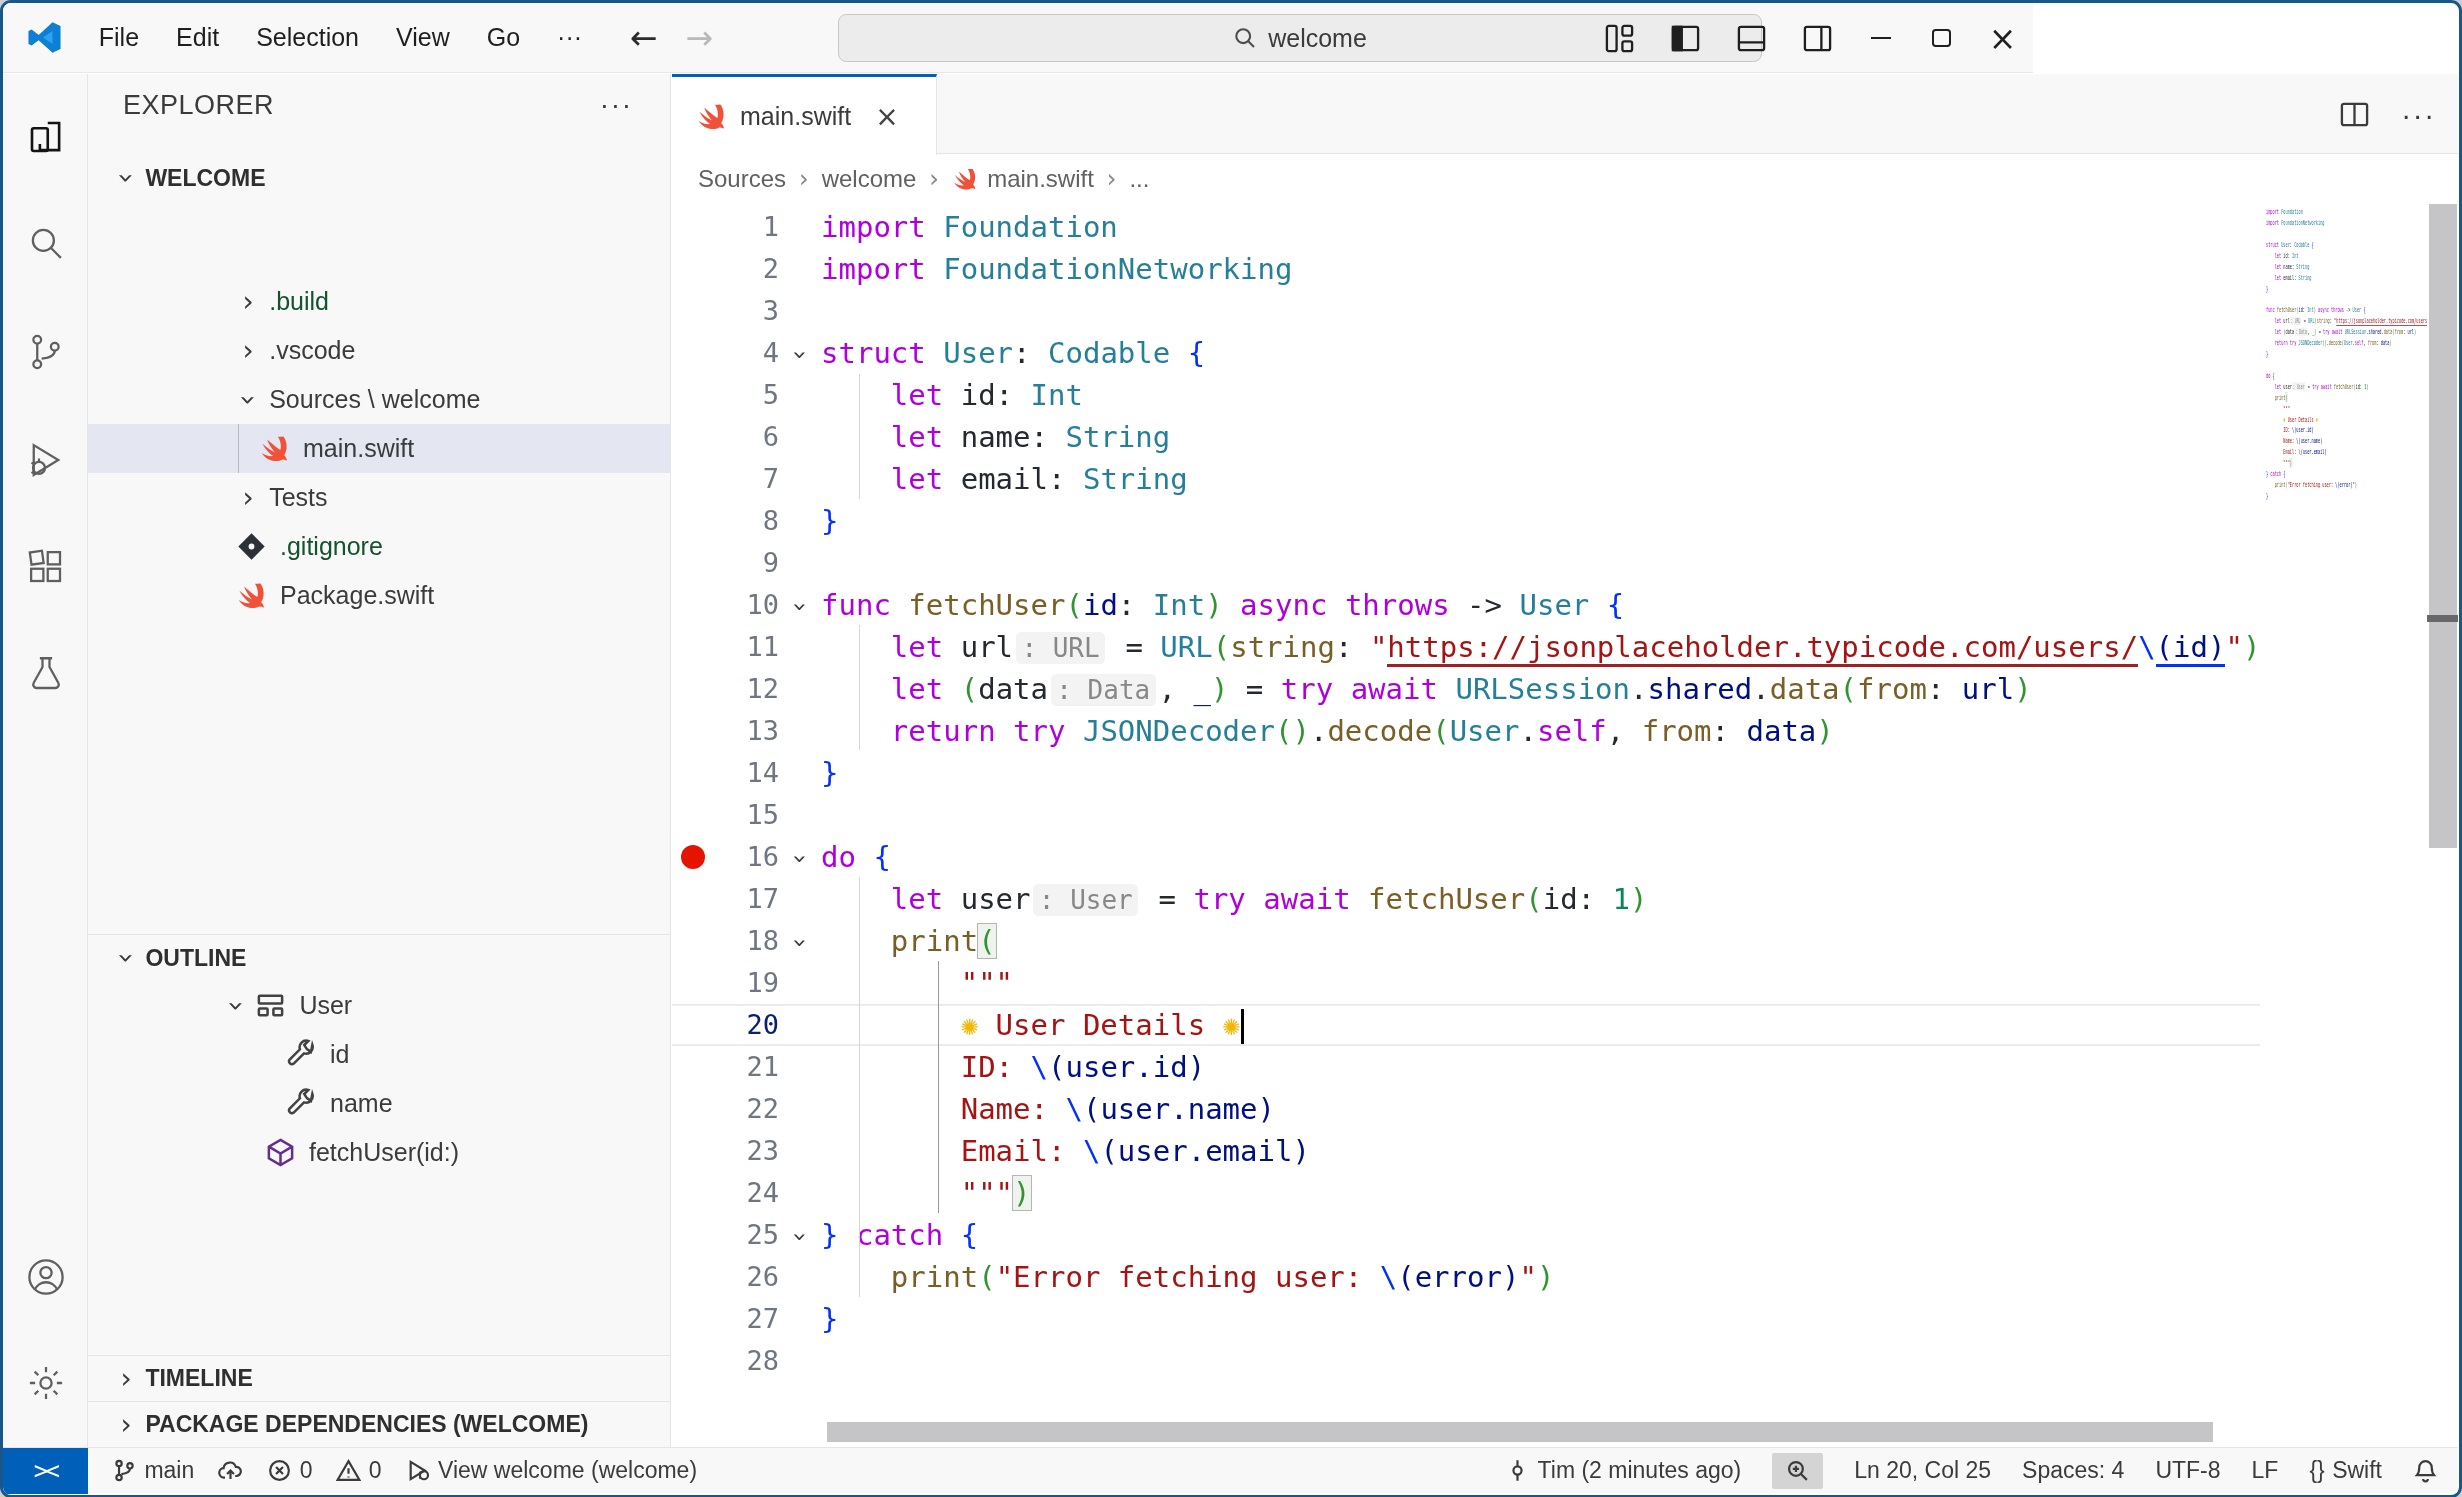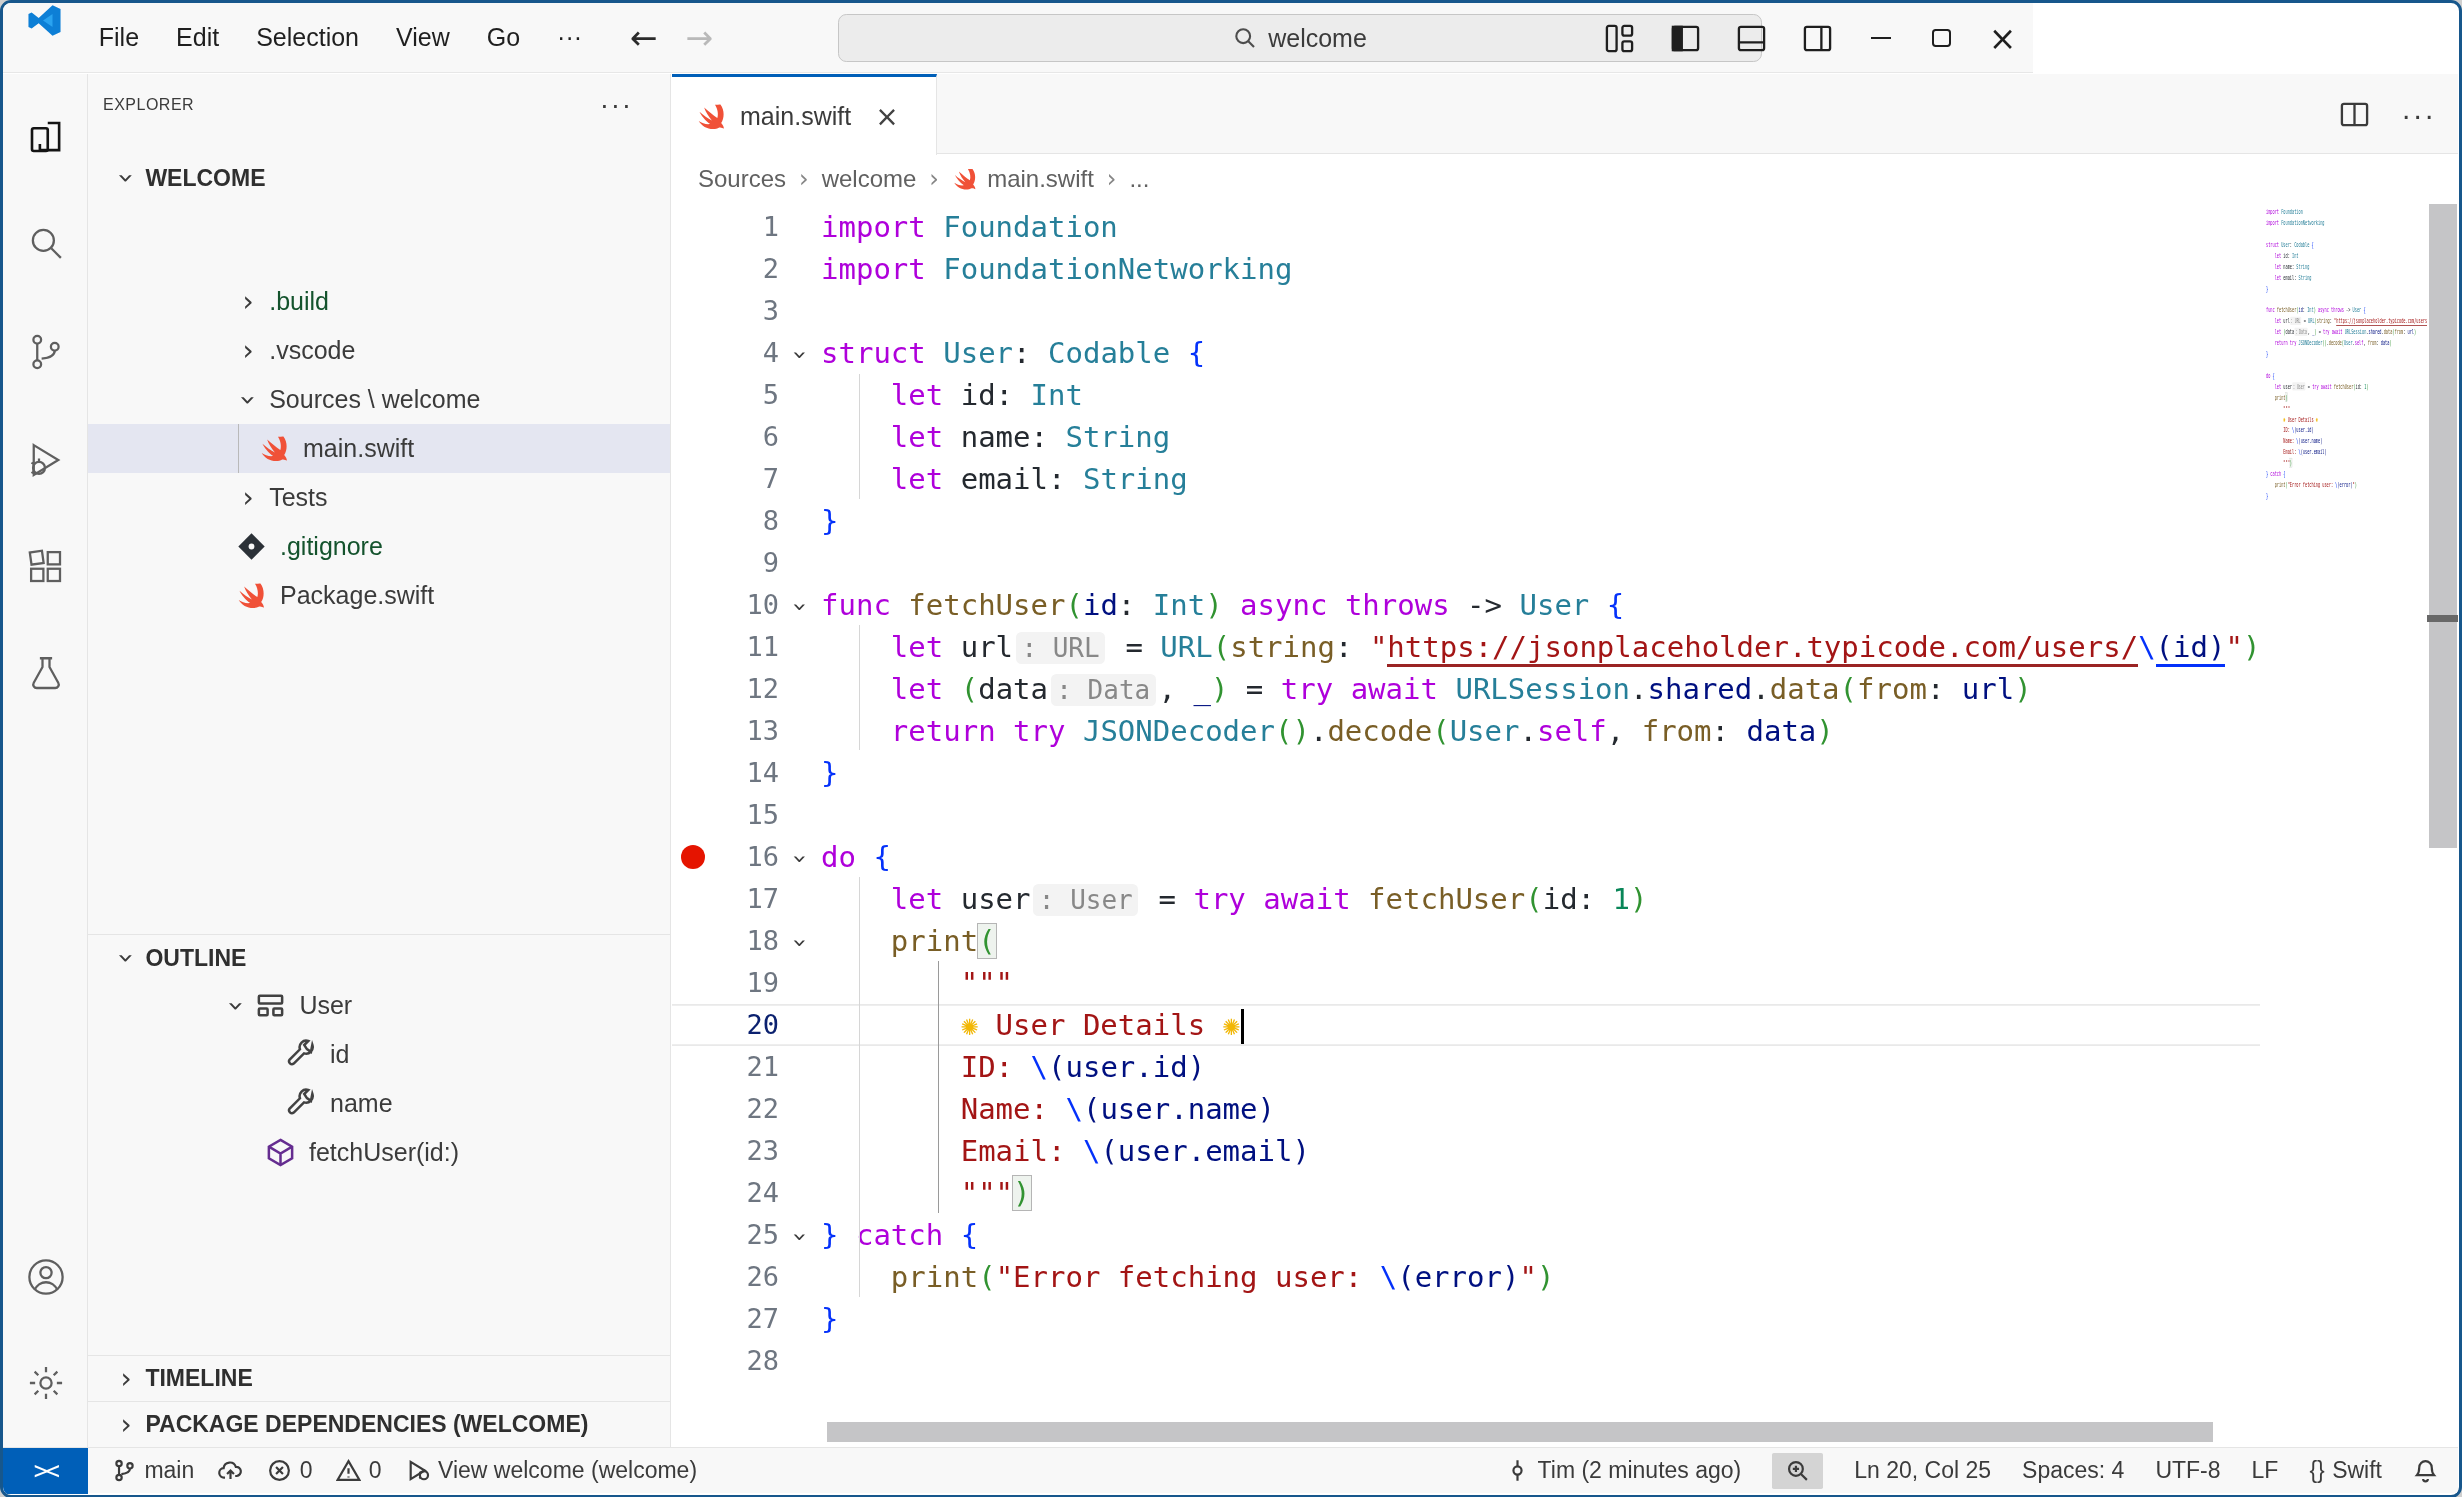--- a/index.html
+++ b/index.html
@@ -1,20 +1,20 @@
 <!DOCTYPE html>
 <html style="font-size:14.8px"><head>
 <meta charset="utf-8">
 <style>
   html,body{margin:0;padding:0;background:#cfcfcf;font-family:"Liberation Sans",sans-serif;}
   *{box-sizing:border-box;}
   #window{position:relative;width:2462px;height:1498px;background:#fff;border:3.7px solid #17578C;border-radius:11px;overflow:hidden;}
 
   
-  #titlebar{position:absolute;left:0;top:0;width:2030px;height:70px;background:#f8f8f8;border-bottom:0.9px solid #e7e7e7;display:flex;}
+  #titlebar{position:absolute;left:0;top:0;width:2030px;height:70px;background:#f8f8f8;border-bottom:0.9px solid #e7e7e7;display:flex;align-items:center;}
   #vscode-logo{width:35px;height:35px;margin:0 22px 0 24px;flex:none;}
   #menubar{display:flex;gap:7.4px;align-items:center;}
   .menu-item{font-size:25px;color:#1f1f1f;padding:7.4px 14.8px;border-radius:7.4px;cursor:default;}
   #nav-arrows{display:flex;align-items:center;margin-left:33px;gap:28px;font-family:"DejaVu Sans",sans-serif;}
   #nav-back{font-size:33px;color:#2b2b2b;}
   #nav-forward{font-size:33px;color:#b9b9b9;}
   #search-box{position:absolute;left:835px;top:11px;width:924px;height:48px;background:#ececec;border:0.9px solid #c6c6c6;border-radius:8.3px;display:flex;align-items:center;justify-content:center;gap:11px;color:#3b3b3b;font-size:25px;}
   #titlebar-right{position:absolute;right:0;top:0;height:70px;display:flex;align-items:center;}
   .layout-icon{width:31px;height:31px;margin:0 17.5px;}
   .win-btn{width:61px;height:70px;display:flex;align-items:center;justify-content:center;color:#1f1f1f;}
@@ -24,21 +24,21 @@
 
   
   #activitybar{position:absolute;left:0;top:71px;width:85px;height:1373px;background:#f8f8f8;border-right:0.9px solid #e5e5e5;}
   .act-icon{position:absolute;left:0;width:85px;height:85px;display:flex;align-items:center;justify-content:center;}
   .act-icon svg{width:42px;height:42px;stroke:#5f5f5f;fill:none;stroke-width:1.3;}
   .act-icon.active svg{stroke:#141414;stroke-width:1.5;}
 
   
   #sidebar{position:absolute;left:85px;top:71px;width:583px;height:1373px;background:#f8f8f8;border-right:0.9px solid #e5e5e5;overflow:hidden;}
   #explorer-header{position:absolute;left:0;top:9.2px;width:100%;height:44px;display:flex;align-items:center;}
-  #explorer-title{font-size:16px;color:#3b3b3b;margin-left:15px;letter-spacing:0.5px;}
+  #explorer-title{font-size:27px;color:#3b3b3b;margin-left:35px;letter-spacing:0.5px;}
   #explorer-more{margin-left:auto;margin-right:37px;font-size:28px;color:#3b3b3b;letter-spacing:1.8px;}
   .chev{display:inline-block;font-size:28px;color:#3b3b3b;line-height:1;font-family:"DejaVu Sans",sans-serif;width:24px;text-align:center;flex:none;}
   .chev.open{transform:rotate(90deg);}
   #welcome-row{position:absolute;left:0;top:81px;width:100%;height:46px;display:flex;align-items:center;}
   #welcome-label{font-weight:bold;font-size:23px;color:#2f2f2f;margin-left:7.4px;}
   #welcome-row .chev{margin-left:26px;}
   #tree{position:absolute;left:0;top:203px;width:100%;}
   .tree-row{height:49px;display:flex;align-items:center;position:relative;font-size:25px;color:#3b3b3b;}
   .tree-row.selected{background:#e4e6f1;}
   .tree-row.dim .tree-label{color:#14532d;}

